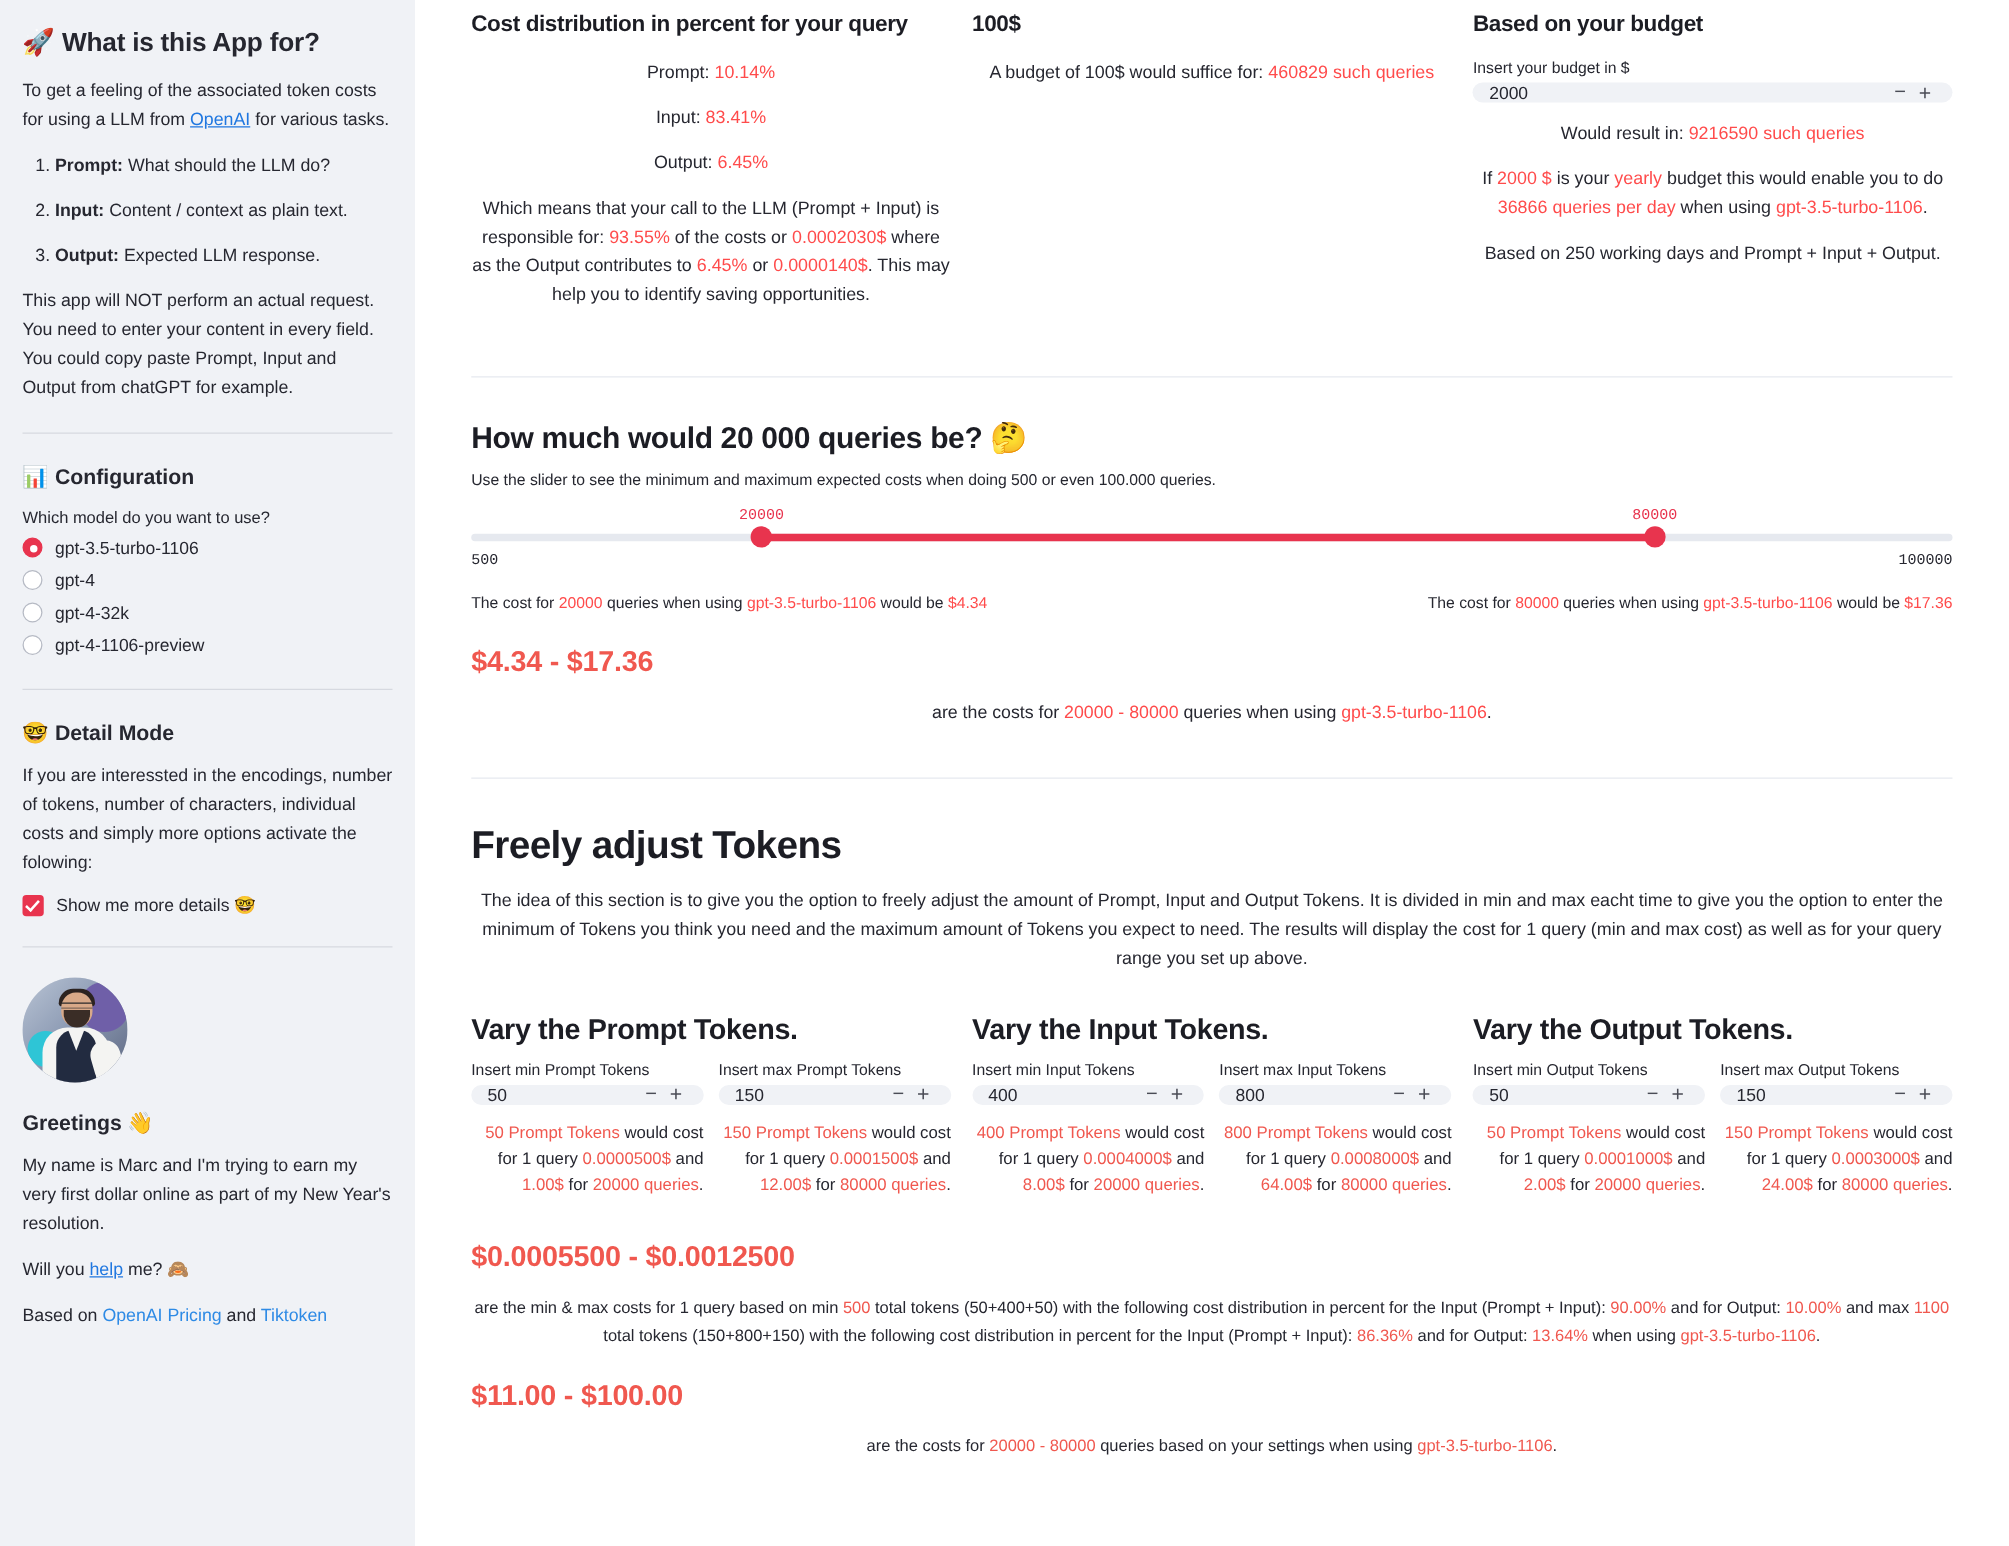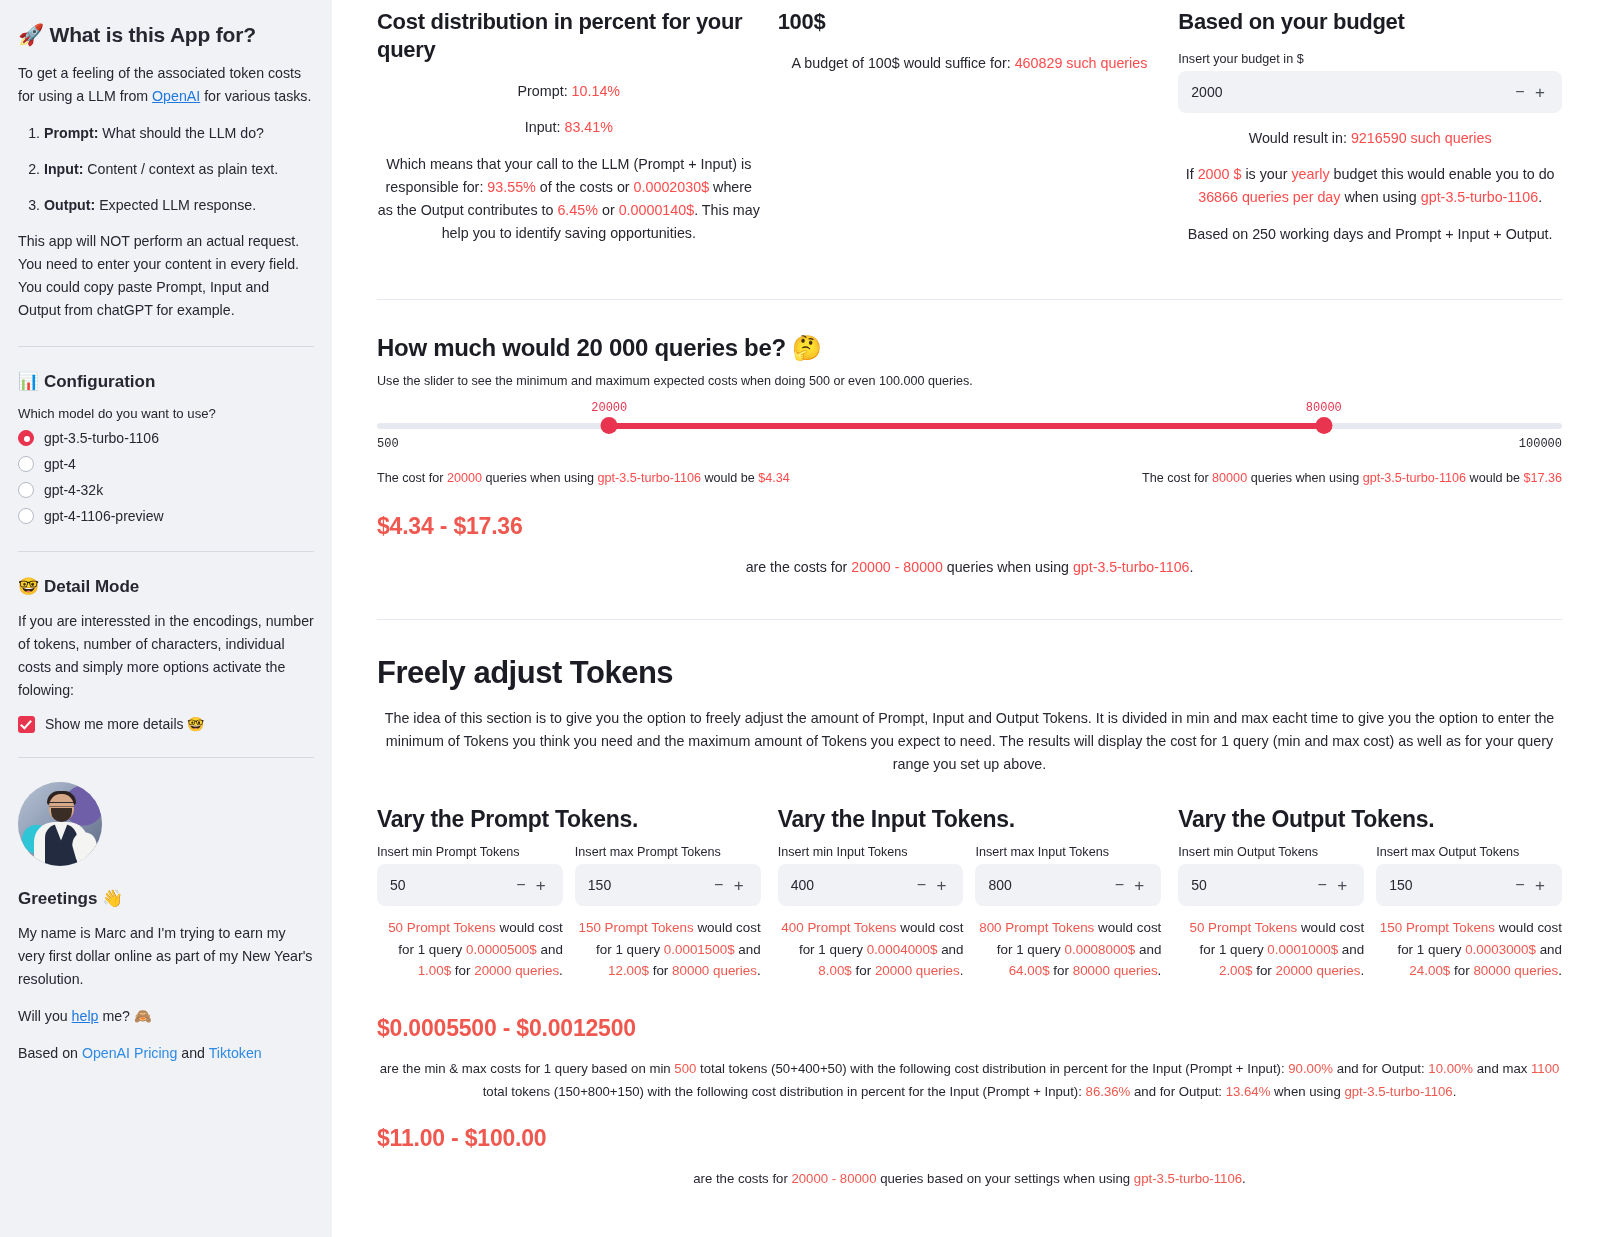--- a/index.html
+++ b/index.html
@@ -89,21 +89,21 @@
   .avatar .glasses { position:absolute; left:31px; top:20px; width:25px; height:5px; border-top:1.5px solid #2a2a2a; border-bottom:1.5px solid rgba(40,40,40,.5);}
   .avatar .shirt { position:absolute; left:16px; top:40px; width:54px; height:46px; border-radius:20px 20px 0 0; background:#f4f4f2; }
   .avatar .vest { position:absolute; left:27px; top:42px; width:32px; height:44px; border-radius:14px 14px 0 0; background:#222b40; }
   .avatar .vneck { position:absolute; left:36px; top:41px; width:14px; height:18px; background:#f4f4f2; clip-path: polygon(0 0,100% 0,50% 100%); }
   .avatar .arm { position:absolute; left:56px; top:50px; width:24px; height:36px; border-radius:12px; background:#f4f4f2; transform: rotate(-16deg); }
 
   
   .main { flex: 1 1 auto; padding: 0 45px 40px 45px; background:#fff; }
   .top-grid { display: grid; grid-template-columns: 1fr 1fr 1fr; gap: 0 17px; padding-top: 4px; }
   h2.blk {
-    font-size: 22px; font-weight: 700; color: #1c1d24;
+    font-size: 18px; font-weight: 700; color: #1c1d24;
     margin: 4px 0 16px 0; line-height: 1.28; letter-spacing:-0.3px;
   }
   h1.sec {
     font-size: 31px; font-weight: 700; color: #1c1d24;
     margin: 10px 0 16px 0; letter-spacing: -0.5px; line-height:1.2;
   }
   h2.sec-mid {
     font-size: 24px; font-weight: 700; color: #1c1d24;
     margin: 0 0 10px 0; letter-spacing: -0.3px;
   }
@@ -114,21 +114,21 @@
   p.body { font-size: 14.3px; line-height: 1.62; margin: 0 0 13px 0; color:#262730;text-align:center; }
   p.small { font-size: 12.6px; line-height: 1.55; margin: 0 0 6px 0; color:#262730; }
   .r { color: #ff4b4b; }
   .r2 { color: #f0584f; }
 
   .hr-main { height:1px; background:#e6e9ef; border:0; margin: 40px 0 34px 0; }
 
   
   .ni-label { font-size: 12.6px; color:#262730; margin-bottom: 5px; }
   .num-input {
-    background:#f0f2f6; border-radius:8px; height:42px;
+    background:#f0f2f6; border-radius:8px; height:16px;
     display:flex; align-items:center; padding: 0 12px 0 13px;
   }
   .num-input .val { flex:1 1 auto; font-size:14px; color:#262730; }
   .num-input .step {
     width:20px; text-align:center; color:#4a4c56; font-size:16px; line-height:1;
     user-select:none;
   }
   .num-input .step.plus { font-size:17px; }
 
   
@@ -248,20 +248,21 @@
   </aside>
 
   <main class="main">
 
     <section class="top-grid">
 
       <div>
         <h2 class="blk">Cost distribution in percent for your query</h2>
         <p class="body"><span>Prompt: </span><span class="r">10.14%</span></p>
         <p class="body"><span>Input: </span><span class="r">83.41%</span></p>
+        <p class="body"><span>Output: </span><span class="r">6.45%</span></p>
         <p class="body"><span>Which means that your call to the LLM (Prompt + Input) is responsible for: </span><span class="r">93.55%</span><span> of the costs or </span><span class="r">0.0002030$</span><span> where as the Output contributes to </span><span class="r">6.45%</span><span> or </span><span class="r">0.0000140$</span><span>. This may help you to identify saving opportunities.</span></p>
       </div>
 
       <div>
         <h2 class="blk">100$</h2>
         <p class="body"><span>A budget of 100$ would suffice for: </span><span class="r">460829 such queries</span></p>
       </div>
 
       <div>
         <h2 class="blk">Based on your budget</h2>

